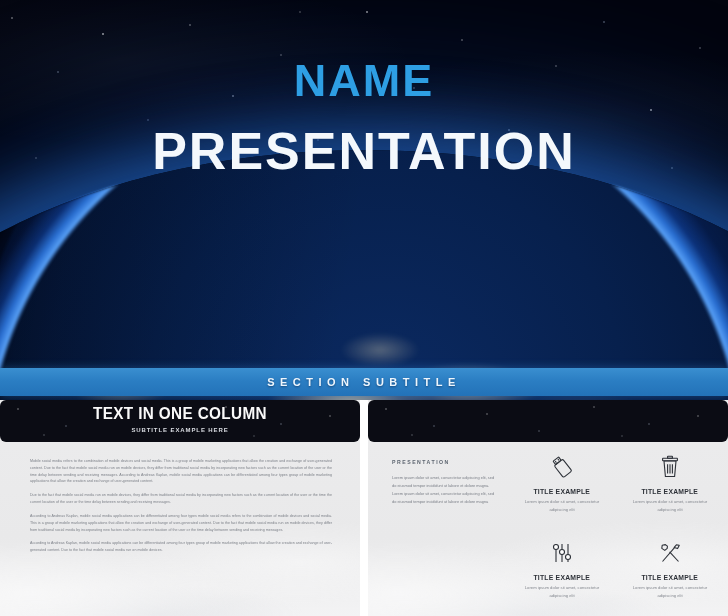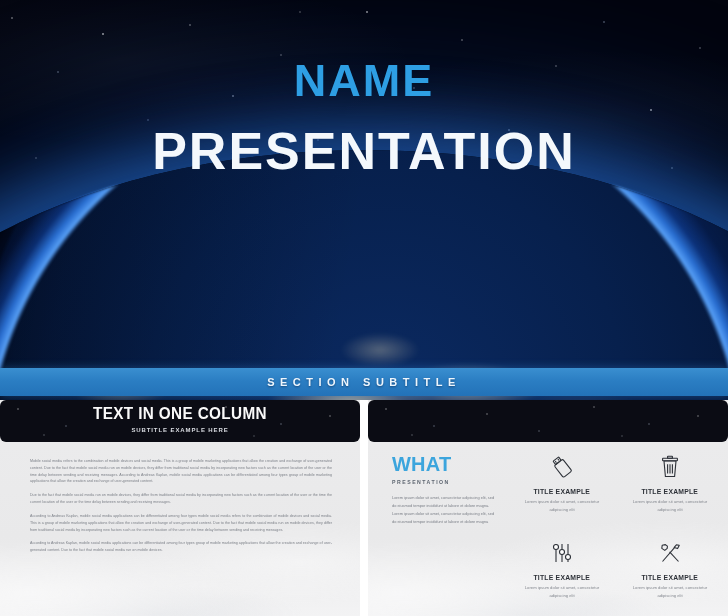--- a/index.html
+++ b/index.html
@@ -231,21 +231,20 @@
     </div>
 
     <div class="slide">
       <div class="slide-head">
         <div class="st"></div>
       </div>
       <div class="slide-body">
         <div class="body-tex"></div>
 
         <div class="what">
-          <div class="l1">WHAT</div>
           <div class="pres">PRESENTATION</div>
           <div class="txt">Lorem ipsum dolor sit amet, consectetur adipiscing elit, sed do eiusmod tempor incididunt ut labore et dolore magna. Lorem ipsum dolor sit amet, consectetur adipiscing elit, sed do eiusmod tempor incididunt ut labore et dolore magna</div>
         </div>
 
         <div class="cards">
 
           <div class="card">
             <div class="ic">
               <svg width="26" height="26" viewBox="0 0 26 26" fill="none" stroke="#2d3138" stroke-width="1.1">
                 <g transform="rotate(-38 13 13)">

